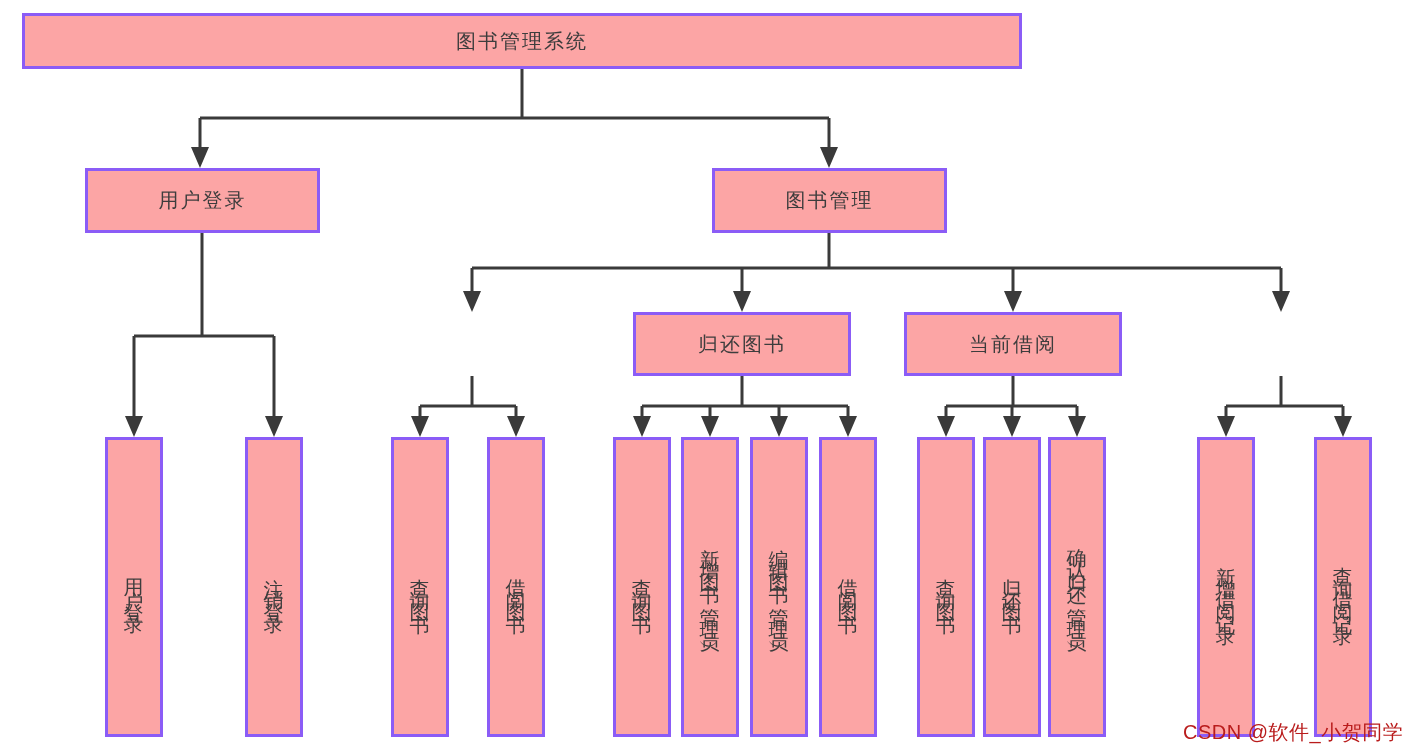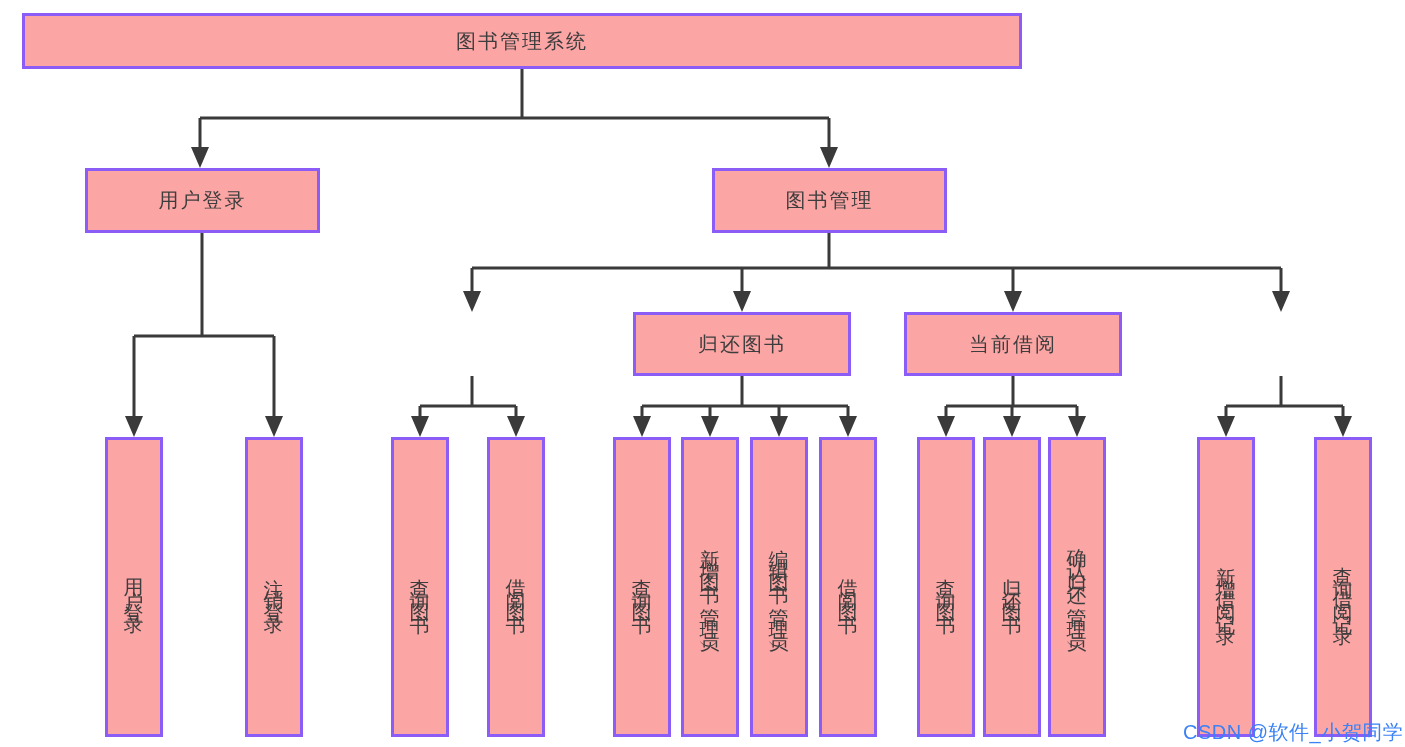--- a/index.html
+++ b/index.html
@@ -40,21 +40,21 @@
     letter-spacing: 12px;
     line-height: 1;
     color: #3d3d3d;
   }
   .watermark {
     position: absolute;
     left: 1183px;
     top: 719px;
     font-size: 20px;
     letter-spacing: 0.5px;
-    color: #3b82f6;
+    color: #b91c1c;
     white-space: nowrap;
     z-index: 5;
   }
 </style>
 </head>
 <body>
 
 <div class="canvas">
 
   <svg class="connectors" viewBox="0 0 1405 747" xmlns="http://www.w3.org/2000/svg">

